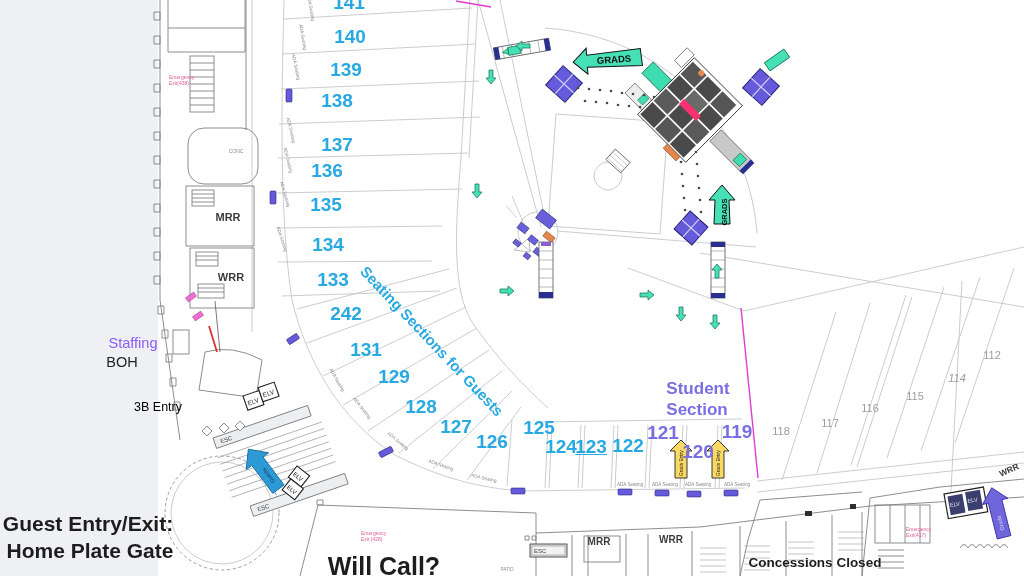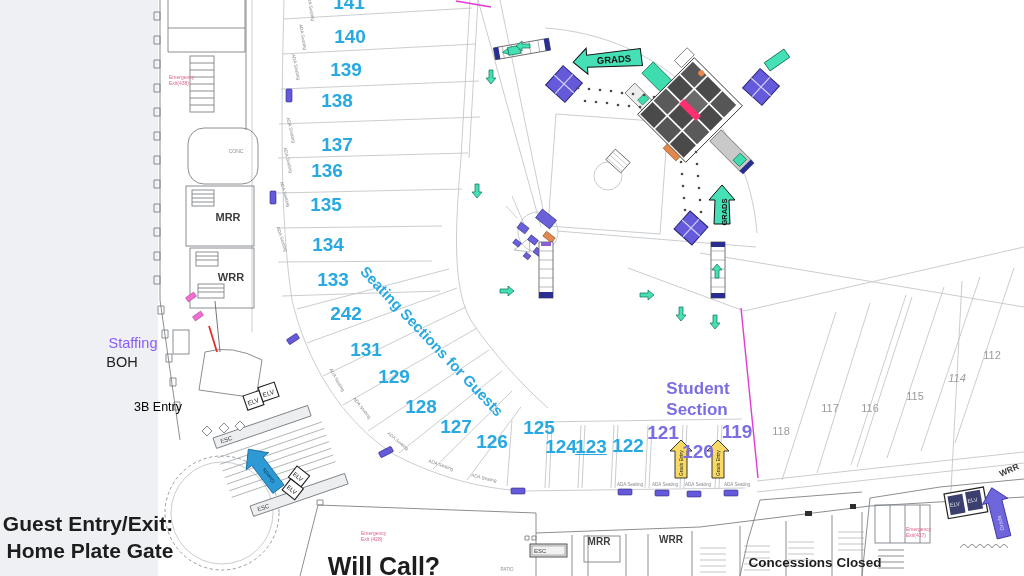--- a/index.html
+++ b/index.html
@@ -373,21 +373,21 @@
 <span class="lbl sec-g" style="left:528px;top:428px;margin-left:11px;">125</span>
 <span class="lbl sec-g" style="left:561px;top:447px;">124</span>
 <span class="lbl sec-g" style="left:591px;top:447px;text-decoration:underline;">123</span>
 <span class="lbl sec-g" style="left:628px;top:446px;">122</span>
 
 <span class="lbl sec-s" style="left:663px;top:433px;">121</span>
 <span class="lbl sec-s" style="left:698px;top:452px;">120</span>
 <span class="lbl sec-s" style="left:737px;top:432px;">119</span>
 
 <span class="lbl sec-c" style="left:781px;top:431px;">118</span>
-<span class="lbl sec-c" style="left:830px;top:408px;">117</span>
+<span class="lbl sec-c" style="left:830px;top:423px;">117</span>
 <span class="lbl sec-c" style="left:870px;top:408px;">116</span>
 <span class="lbl sec-c" style="left:915px;top:396px;">115</span>
 <span class="lbl sec-c" style="left:957px;top:378px;font-style:italic;">114</span>
 <span class="lbl sec-c" style="left:992px;top:355px;">112</span>
 
 <span class="lbl cyan-rot" style="left:432px;top:341px;transform:translate(-50%,-50%) rotate(46.5deg);">Seating Sections for Guests</span>
 
 <span class="lbl purple-t" style="left:698px;top:389px;font-size:17px;">Student</span>
 <span class="lbl purple-t" style="left:697px;top:410px;font-size:17px;">Section</span>
 

